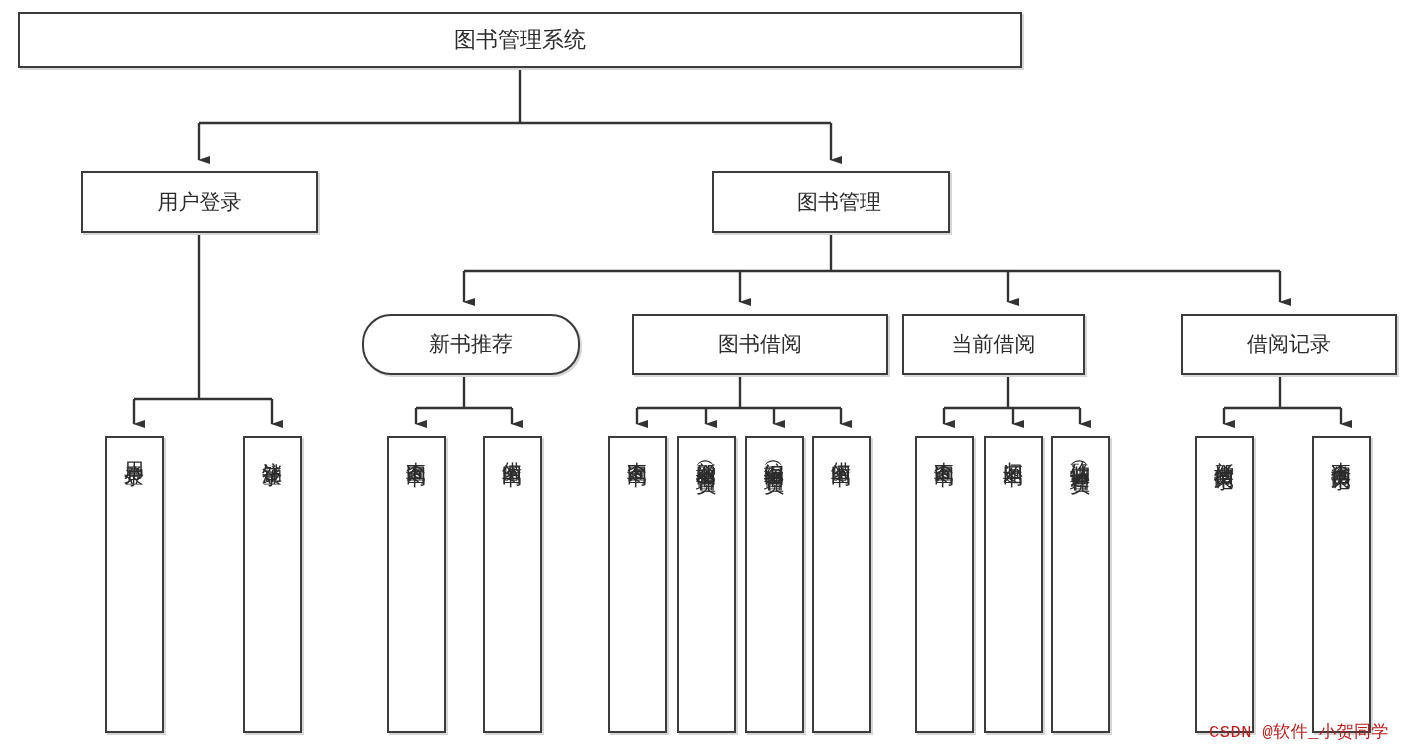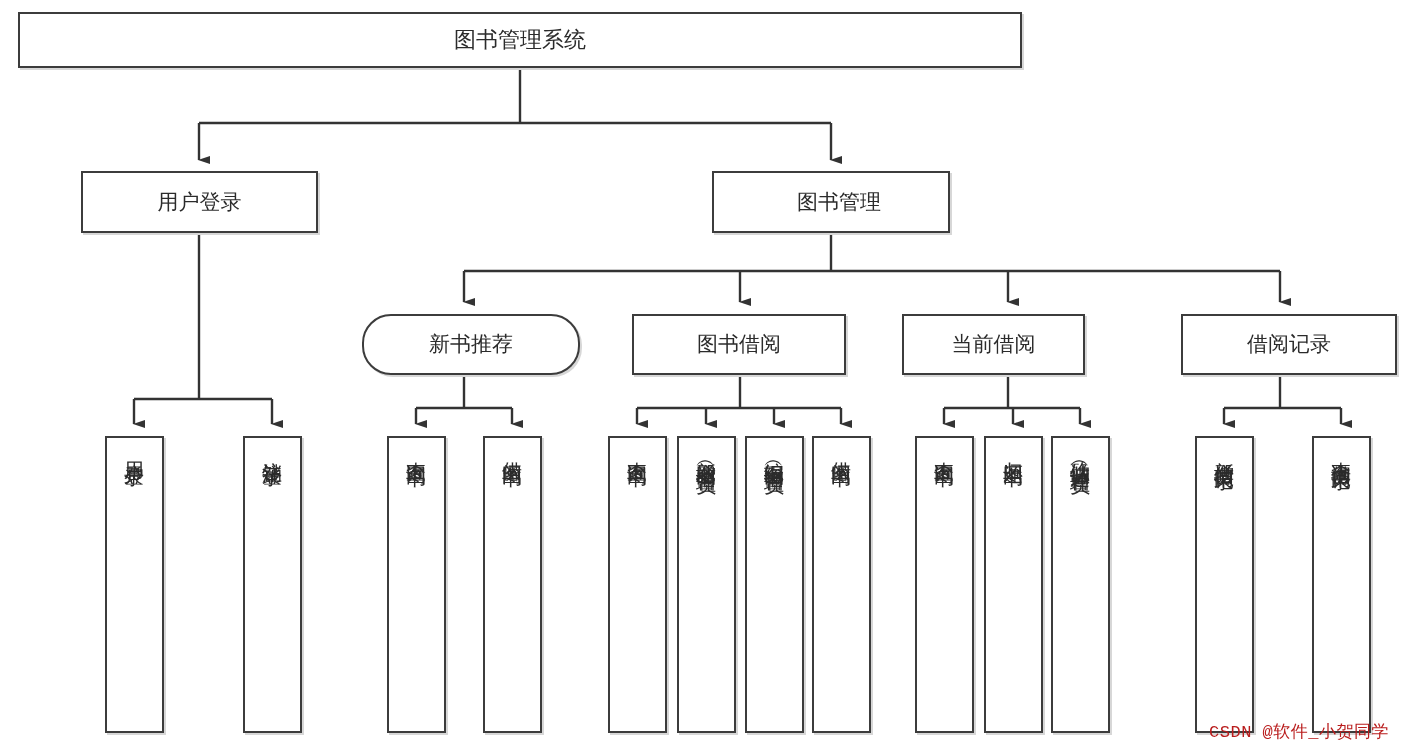--- a/index.html
+++ b/index.html
@@ -156,21 +156,21 @@
   </div>
 
   <div class="node horiz" style="left:712px; top:171px; width:238px; height:62px;padding-left:16px;">
     <span class="node-label">图书管理</span>
   </div>
 
   <div class="node horiz" style="left:362px; top:314px; width:218px; height:61px;border-radius:29px;">
     <span class="node-label">新书推荐</span>
   </div>
 
-  <div class="node horiz" style="left:632px; top:314px; width:214px; height:61px;">
+  <div class="node horiz" style="left:632px; top:314px; width:256px; height:61px;">
     <span class="node-label">图书借阅</span>
   </div>
 
   <div class="node horiz" style="left:902px; top:314px; width:183px; height:61px;">
     <span class="node-label">当前借阅</span>
   </div>
 
   <div class="node horiz" style="left:1181px; top:314px; width:216px; height:61px;">
     <span class="node-label">借阅记录</span>
   </div>

